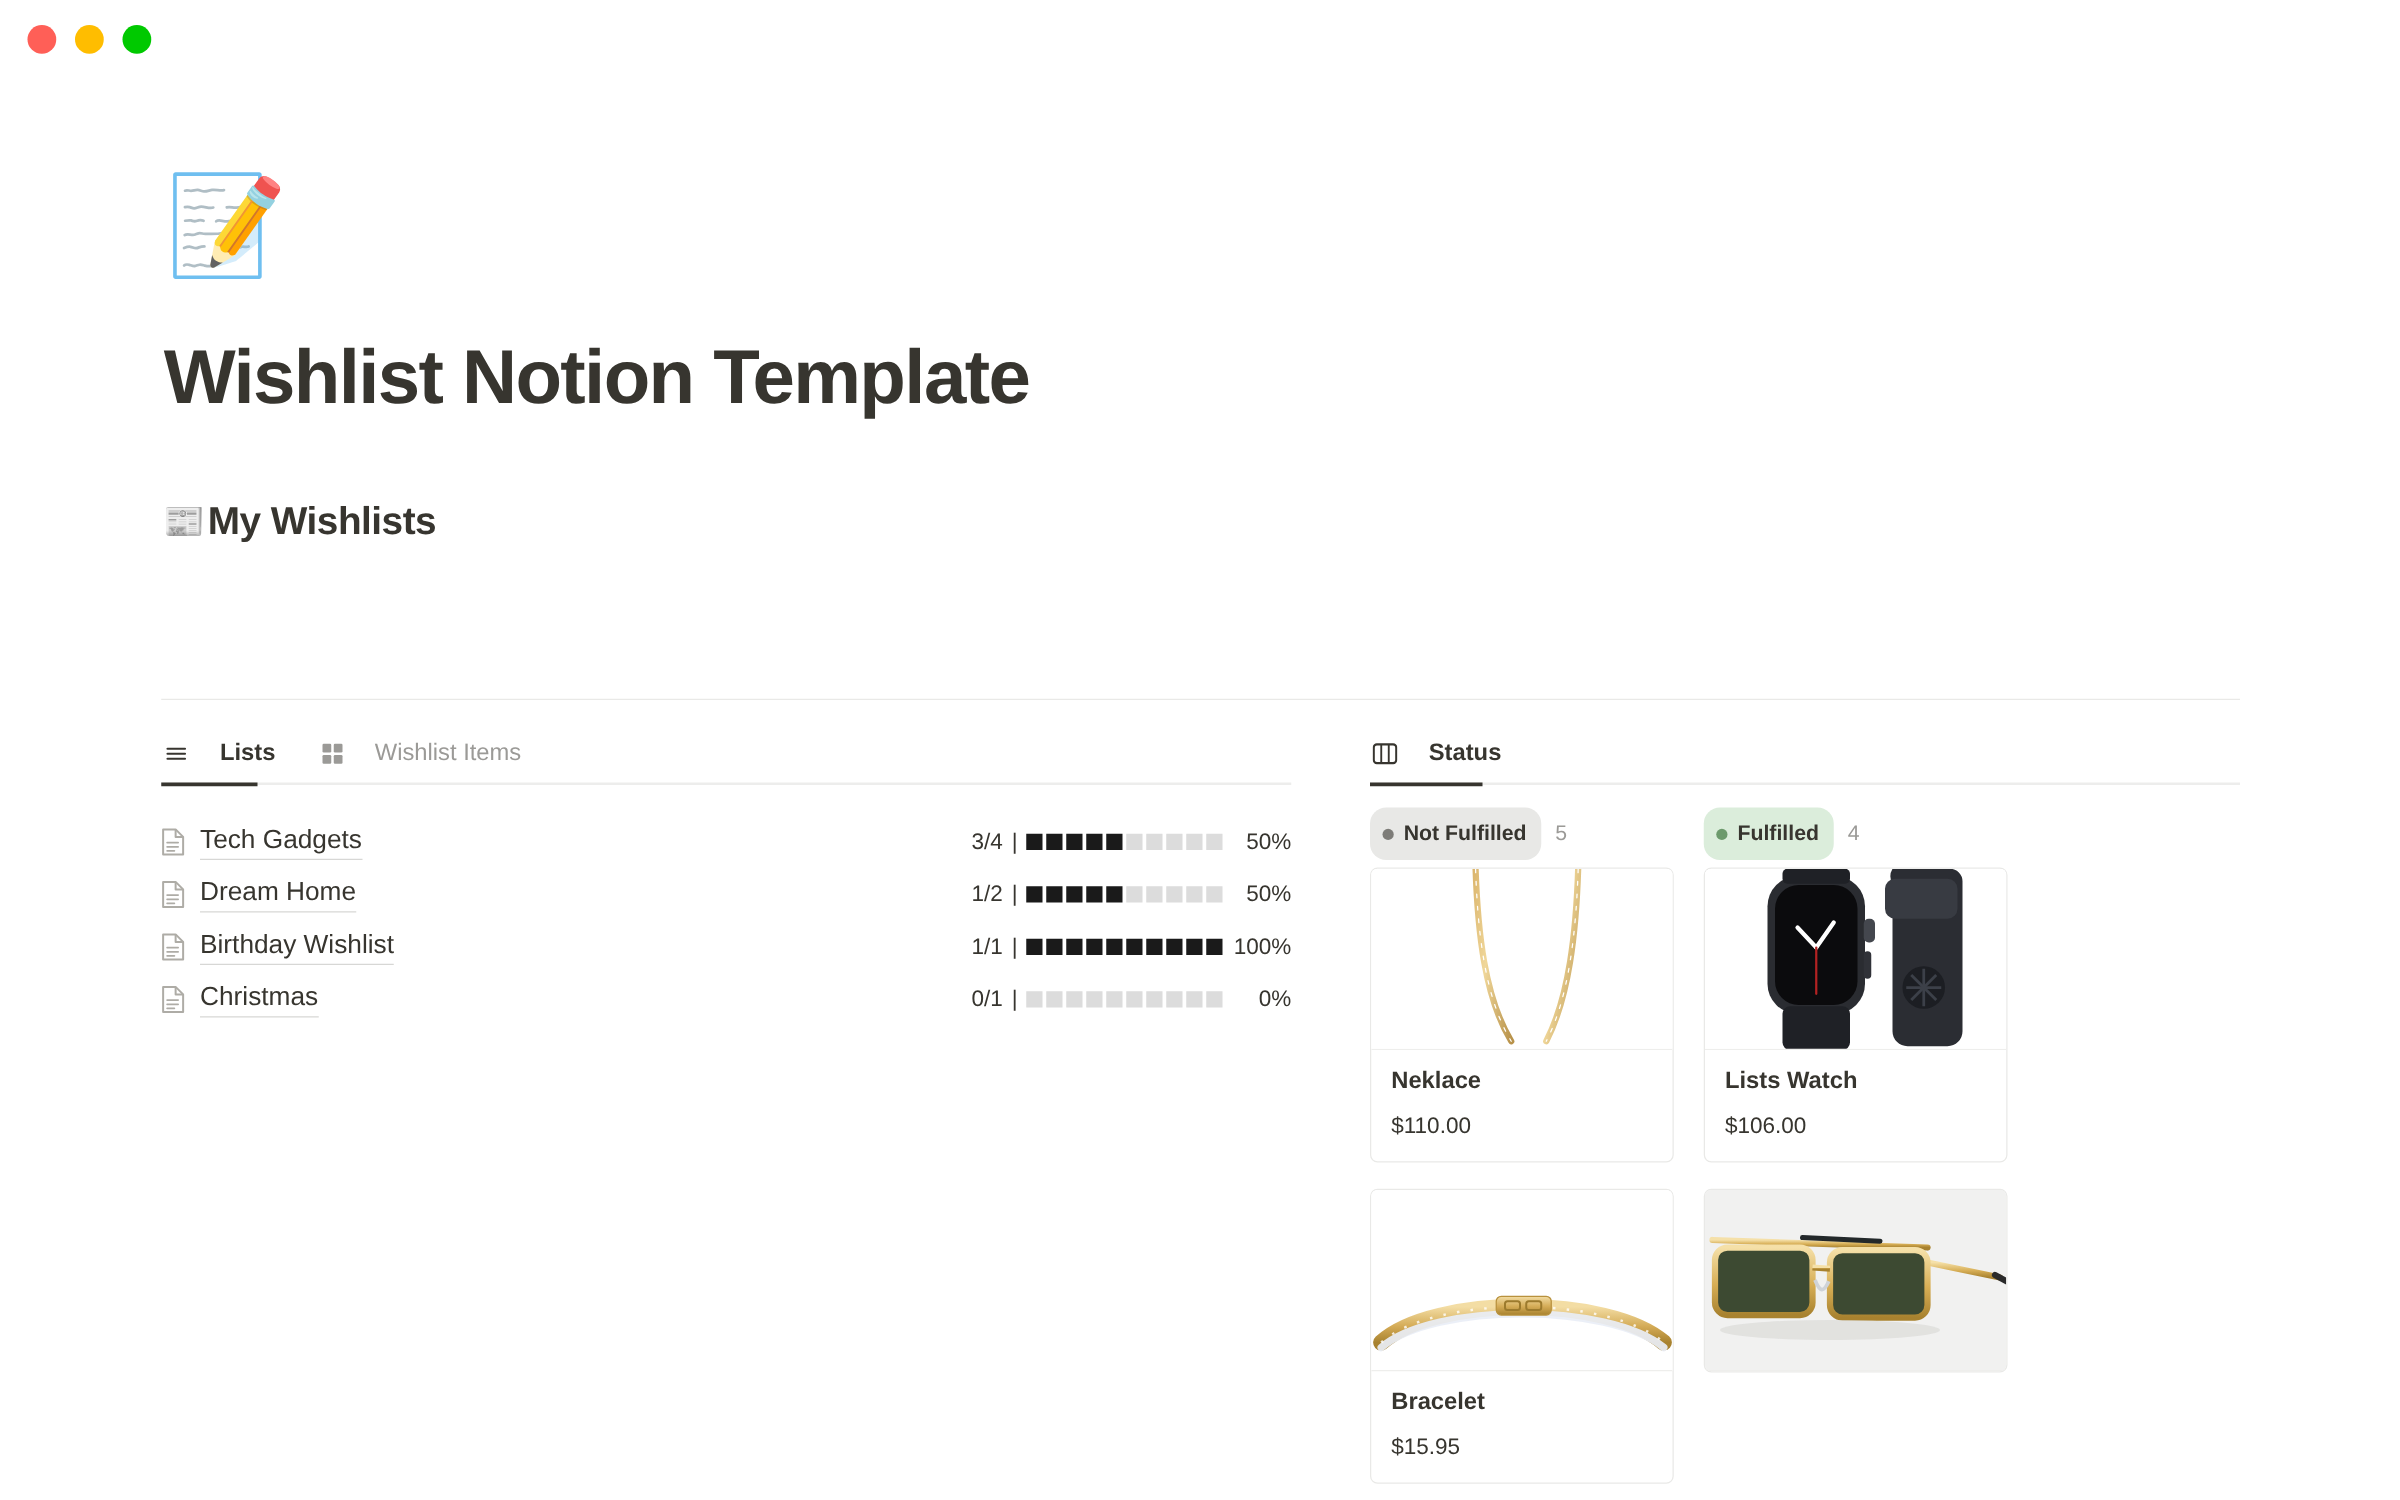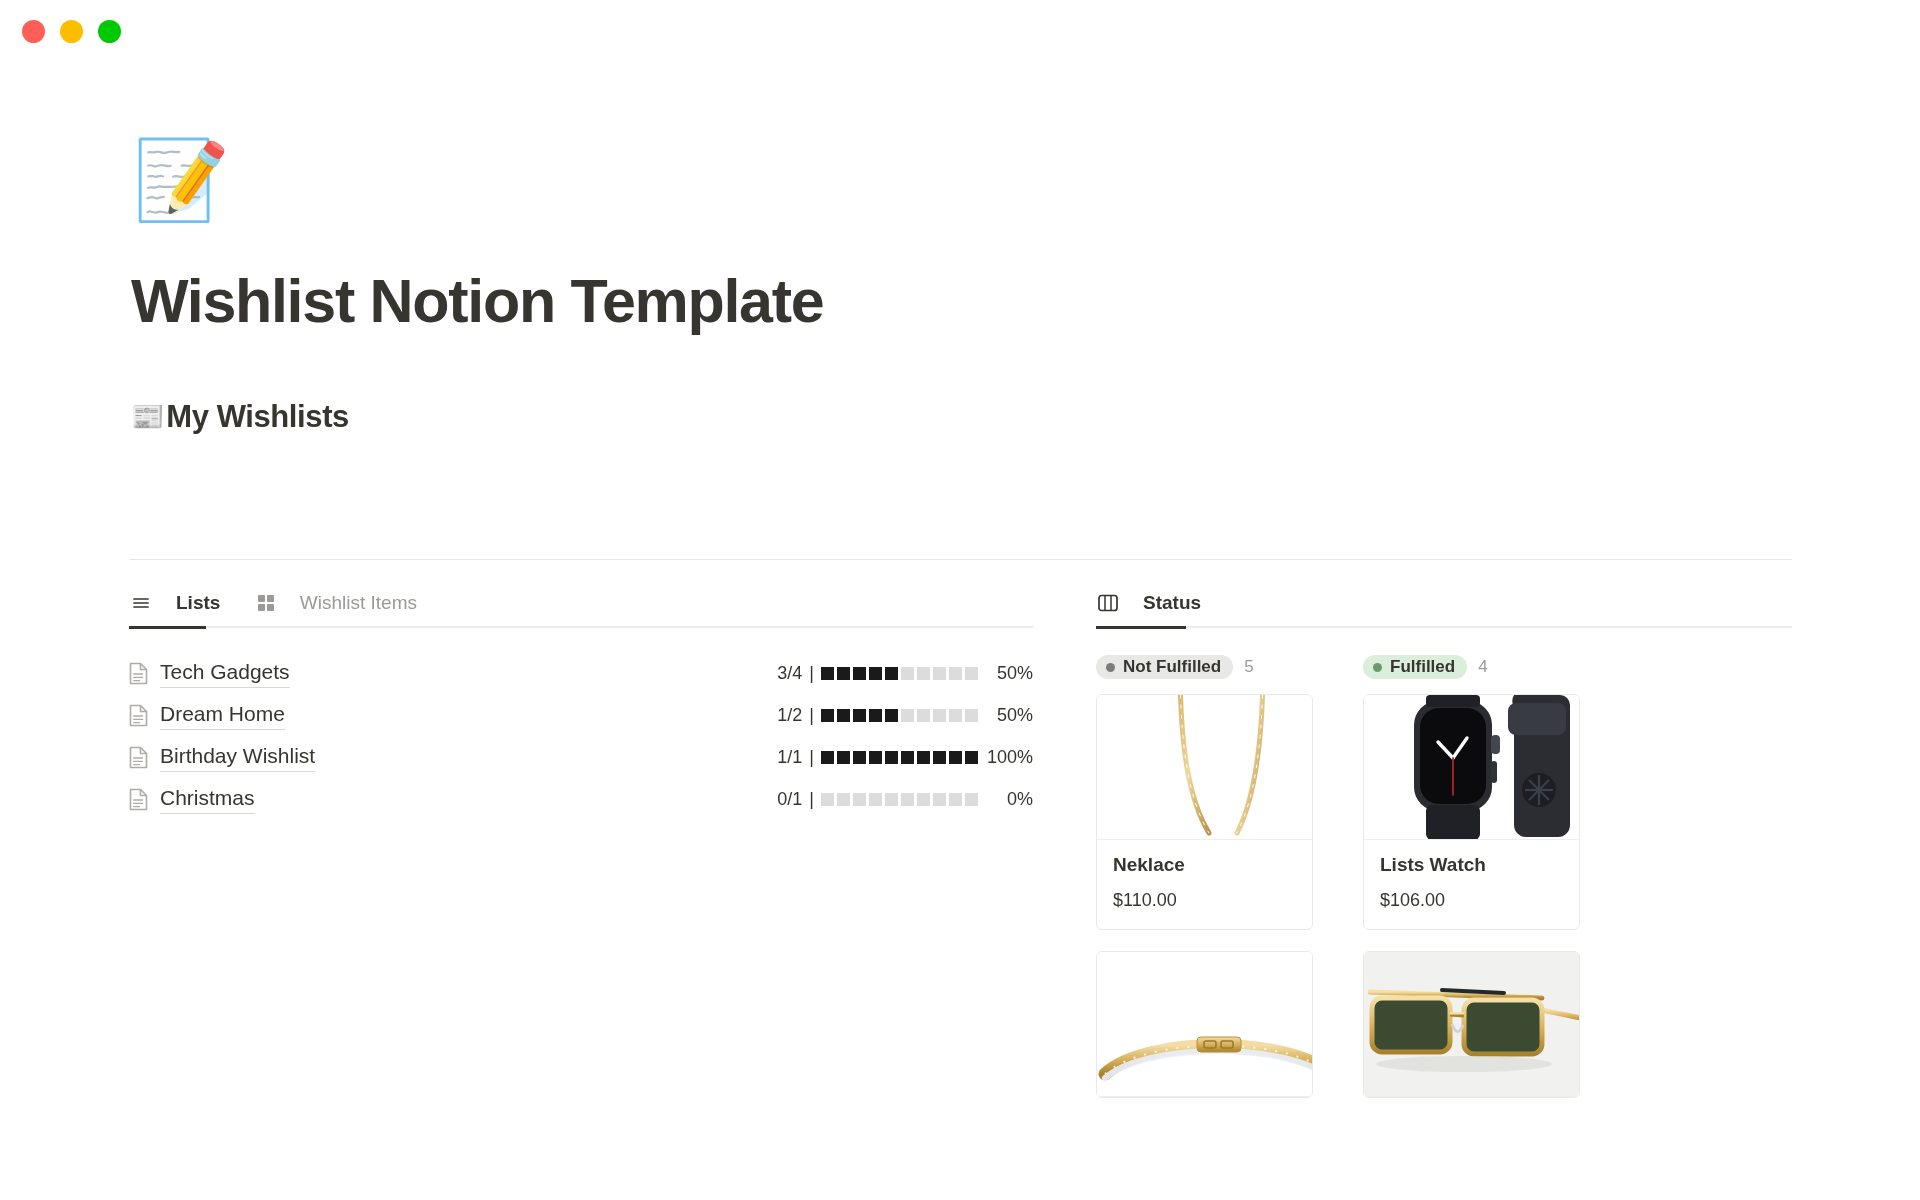--- a/index.html
+++ b/index.html
@@ -156,33 +156,33 @@
     display: flex;
     align-items: center;
     gap: 11px;
     height: 28px;
     margin-bottom: 13px;
   }
   .pill {
     display: inline-flex;
     align-items: center;
     gap: 8px;
-    height: 24px;
+    height: 42px;
     padding: 0 12px 0 10px;
     border-radius: 13px;
     font-size: 17px;
     font-weight: 600;
     color: #37352f;
     white-space: nowrap;
   }
   .pill .dot { width: 9px; height: 9px; border-radius: 50%; display: block; }
   .board-count { font-size: 17px; color: #9b9a97; }
 
   .card {
-    width: 217px;
+    width: 243px;
     border: 1px solid #e9e9e7;
     border-radius: 6px;
     background: #ffffff;
     margin-bottom: 21px;
     overflow: hidden;
     cursor: pointer;
   }
   .card-img {
     height: 145px;
     width: 100%;
@@ -454,20 +454,24 @@
                 </linearGradient>
               </defs>
               <path d="M8 122 C 50 84, 190 84, 234 122" fill="none" stroke="url(#gold2)" stroke-width="13" stroke-linecap="round"></path>
               <path d="M8 126 C 50 90, 190 90, 234 126" fill="none" stroke="#e9eef6" stroke-width="6" stroke-linecap="round" opacity="0.92"></path>
               <path d="M8 122 C 50 84, 190 84, 234 122" fill="none" stroke="#ffffff" stroke-width="2" stroke-dasharray="2 9" opacity="0.8"></path>
               <rect x="100" y="85" width="44" height="15" rx="4" fill="url(#gold2)" stroke="#b8913d" stroke-width="1"></rect>
               <rect x="107" y="89" width="12" height="7" rx="2" fill="none" stroke="#9c7a2d" stroke-width="1.6"></rect>
               <rect x="124" y="89" width="12" height="7" rx="2" fill="none" stroke="#9c7a2d" stroke-width="1.6"></rect>
             </svg>
           </div>
+          <div class="card-body">
+            <div class="card-title">Bracelet</div>
+            <div class="card-price">$15.95</div>
+          </div>
         </div>
 
       </div>
 
       <div class="board-col">
         <div class="board-head">
           <span class="pill" style="background:#dbeddb">
             <span class="dot" style="background:#6c9a6c"></span>
             <span>Fulfilled</span>
           </span>

